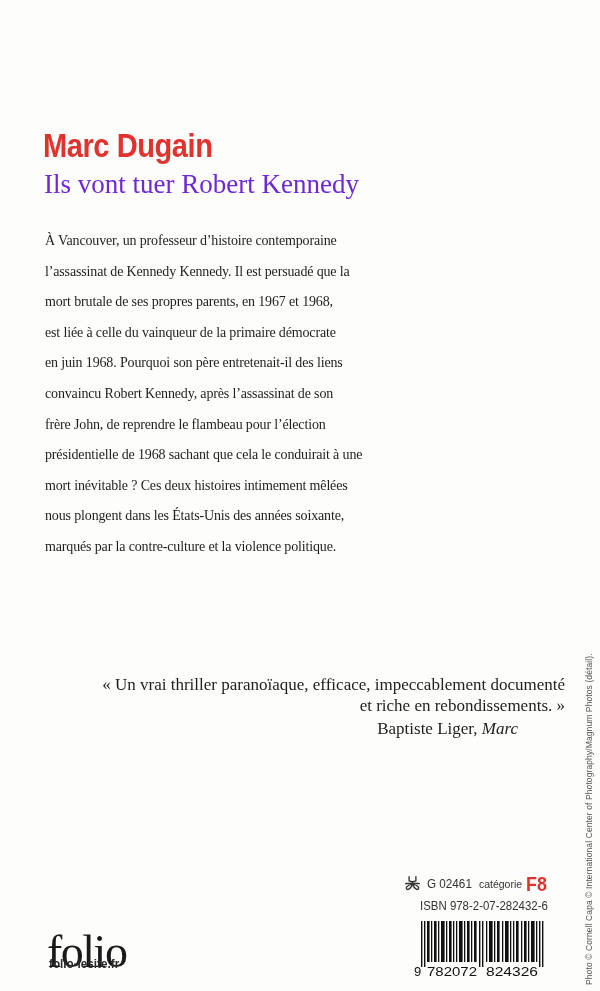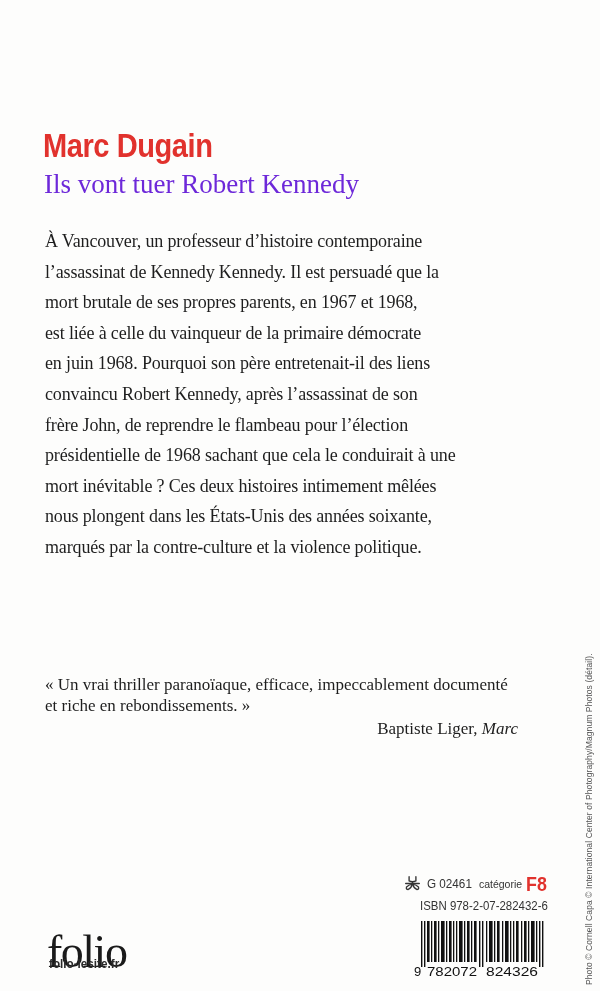--- a/index.html
+++ b/index.html
@@ -38,36 +38,37 @@
     }
     .blurb {
       position: absolute;
       left: 45px;
       top: 226px;
       width: 545px;
       margin: 0;
     }
     .blurb .line {
       display: block;
-      font-size: 18px;
+      font-size: 14px;
       line-height: 30.6px;
       white-space: nowrap;
       letter-spacing: -0.15px;
     }
     .quote {
       position: absolute;
       left: 45px;
       top: 674px;
       width: 520px;
     }
     .quote .line {
       display: block;
       font-size: 17px;
       line-height: 21px;
       white-space: nowrap;
+      text-align: right;
     }
     .attribution {
       position: absolute;
       right: 82px;
       top: 718px;
       font-size: 17px;
       line-height: 22px;
       white-space: nowrap;
     }
     .attribution em { font-style: italic; }

